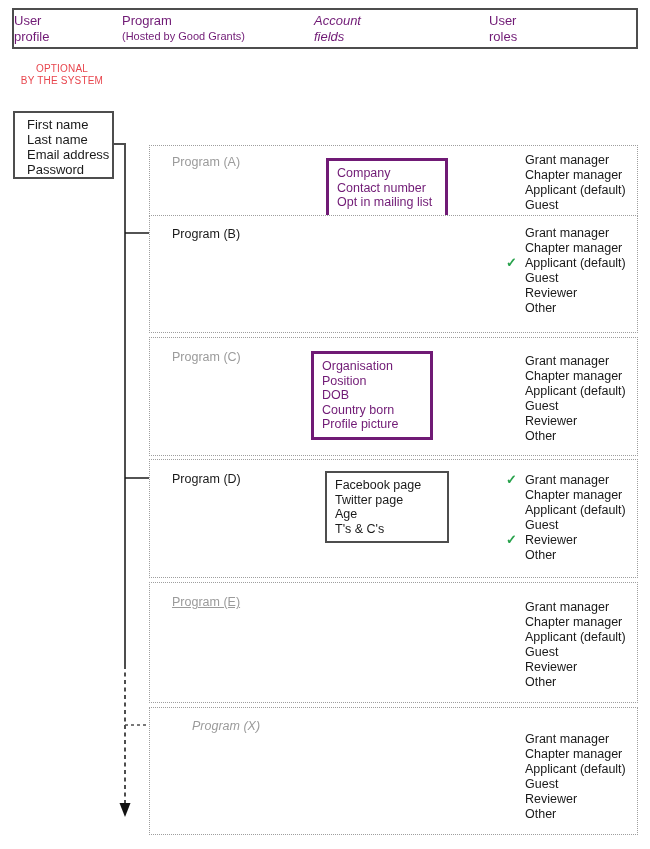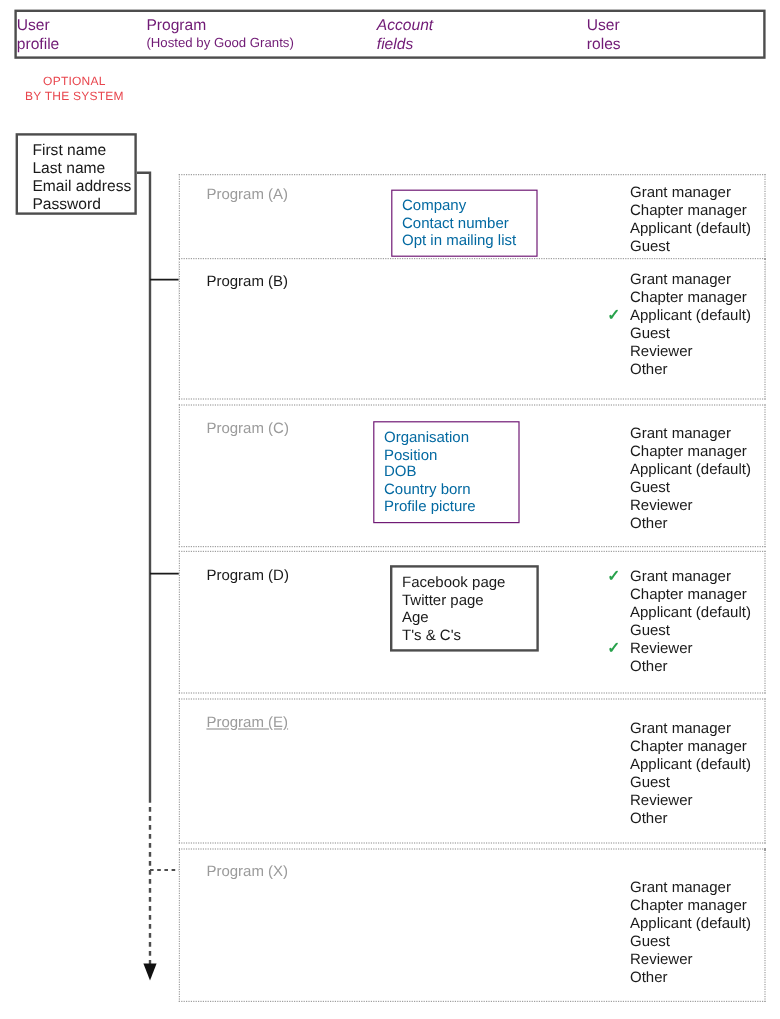--- a/index.html
+++ b/index.html
@@ -27,25 +27,25 @@
   
   .profile-box{position:absolute;left:13px;top:111px;width:101px;height:68px;
     border:2px solid #4d4d4d;box-sizing:border-box;background:#fff;
     padding:4px 0 0 12px;font-size:13px;line-height:15px;}
 
   
   .prow{position:absolute;left:149px;width:489px;border:1px dotted #9e9e9e;
         box-sizing:border-box;background:#fff;}
   .plabel{position:absolute;left:22px;font-size:12.5px;line-height:16px;}
   .plabel.gray{color:#9b9b9b;}
-  .plabel.italic{}
+  .plabel.italic{font-style:italic;margin-left:20px;}
 
   .fields-box{position:absolute;box-sizing:border-box;background:#fff;
     padding:5px 8px;font-size:12.5px;line-height:14.5px;}
-  .fields-box.gray{border:1px solid #701a75;color:#0369a1;}
+  .fields-box.gray{border:3px solid #701a75;color:#701a75;}
   .fields-box.dark{border:2px solid #4d4d4d;color:#1a1a1a;}
 
   .roles{position:absolute;left:375px;font-size:12.5px;line-height:15px;}
   .role{position:relative;height:15px;white-space:nowrap;}
   .check{position:absolute;left:-19px;top:-1px;font-weight:700;font-size:13px;}
 </style>
 </head>
 <body>
 
 <div class="canvas">

